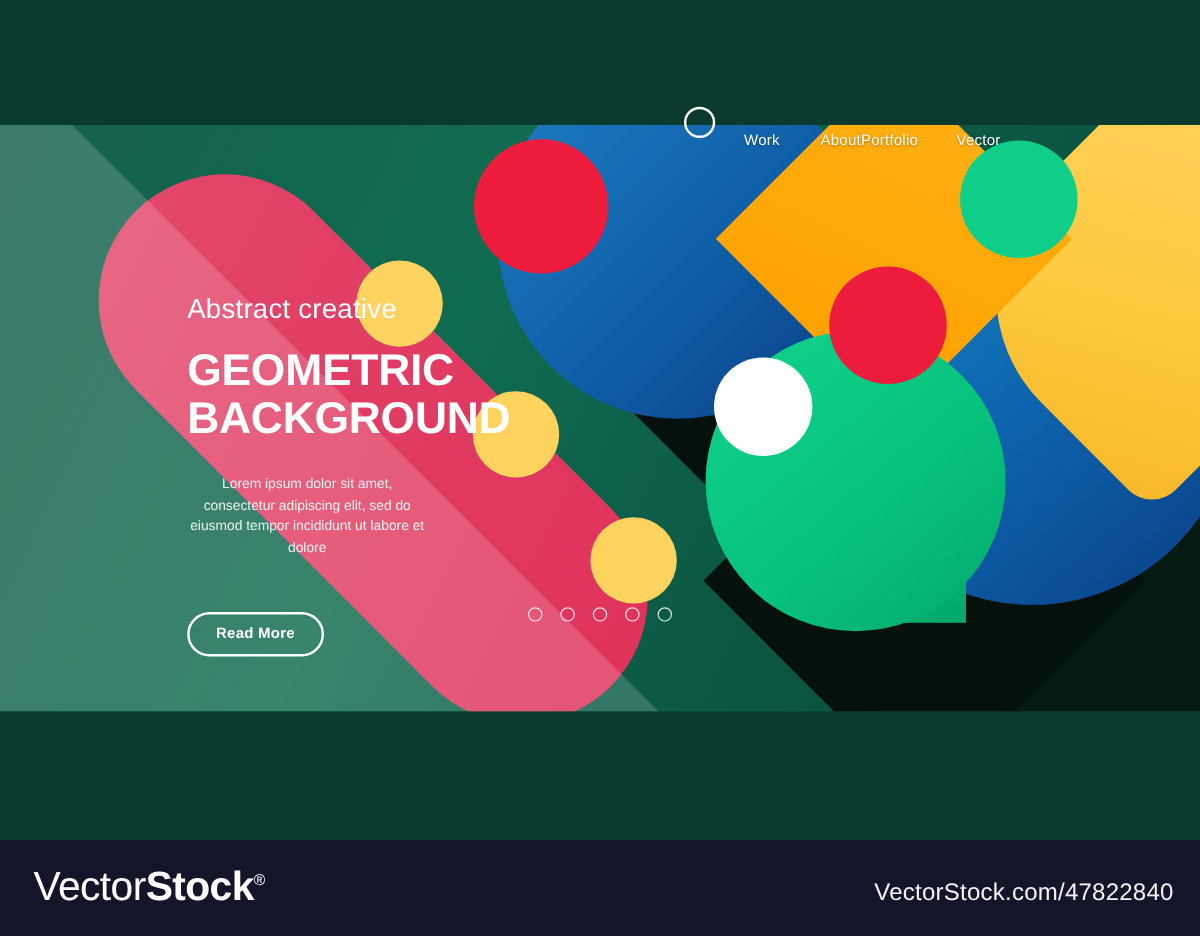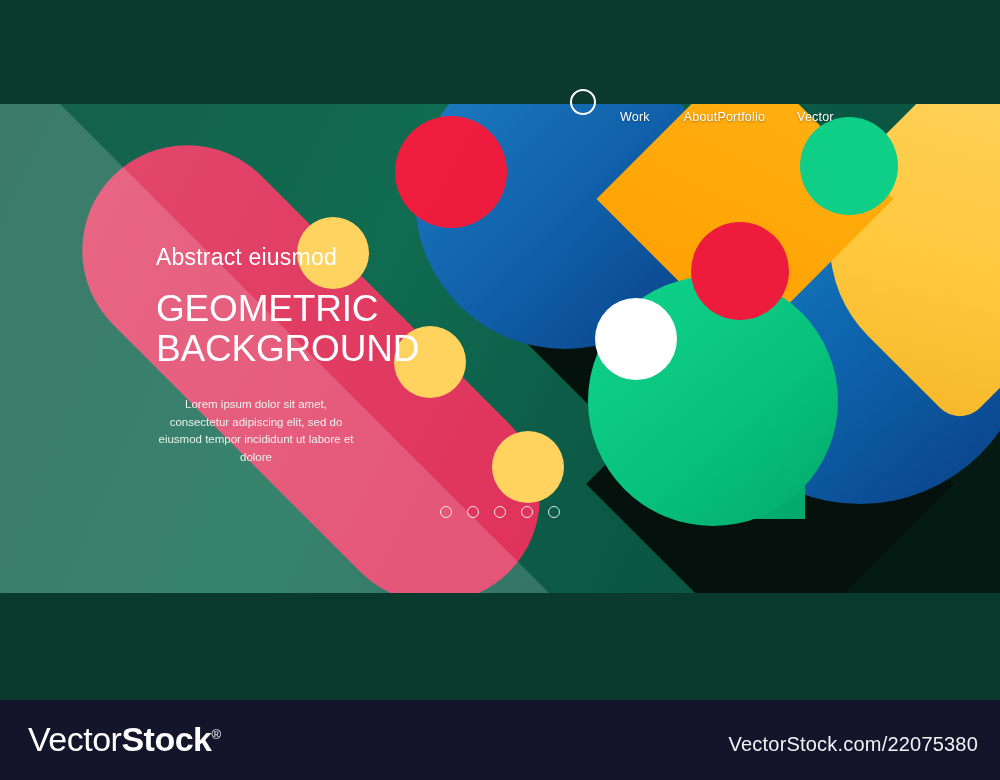--- a/index.html
+++ b/index.html
@@ -133,21 +133,21 @@
   .nav-link.l1 { }
   .nav-link.l2 { margin-right:32px; }
 
   
   #copy { position:absolute; left:156px; top:140px; width:420px; z-index:45; }
   .eyebrow {
     color:#ffffff; font-size:23px; font-weight:400;
     letter-spacing:.2px; margin-bottom:18px;
   }
   .headline {
-    color:#ffffff; font-weight:400; font-size:37px;
+    color:#ffffff; font-weight:700; font-size:37px;
     line-height:1.07; letter-spacing:-0.2px;
     text-transform:uppercase;
   }
   .body-copy {
     margin-top:28px;
     color:#e8f2ee; font-size:11.5px; line-height:1.52;
     max-width:200px;
     text-align:center;
   }
   .btn-read {
@@ -220,27 +220,28 @@
       <div class="shape dot dot-yellow1"></div>
       <div class="shape dot dot-yellow2"></div>
       <div class="shape dot dot-yellow3"></div>
 
       <div class="shape dot dot-white"></div>
 
       <div class="light-stripe"></div>
       <div class="sheen"></div>
 
       <div id="copy">
-        <div class="eyebrow">Abstract eiusmod</div>
+        <div class="eyebrow">Abstract creative</div>
         <div class="headline">
           <div>GEOMETRIC</div>
           <div>BACKGROUND</div>
         </div>
         <p class="body-copy">Lorem ipsum dolor sit amet, consectetur adipiscing elit, sed do eiusmod tempor incididunt ut labore et dolore</p>
         <br>
+        <a class="btn-read">Read More</a>
       </div>
 
       <div id="pager">
         <span class="pager-dot"></span>
         <span class="pager-dot"></span>
         <span class="pager-dot"></span>
         <span class="pager-dot"></span>
         <span class="pager-dot"></span>
       </div>
     </div>
@@ -254,15 +255,15 @@
         <a class="nav-link l0">Work</a>
         <a class="nav-link l1">About</a>
         <a class="nav-link l2">Portfolio</a>
         <a class="nav-link l3">Vector</a>
       </div>
     </div>
   </div>
 
   <div id="watermark">
     <div class="wm-logo"><span class="thin">Vector</span><span class="bold">Stock</span><span class="reg">®</span></div>
-    <div class="wm-url">VectorStock.com/22075380</div>
+    <div class="wm-url">VectorStock.com/47822840</div>
   </div>
 </div>
 
 </body></html>

